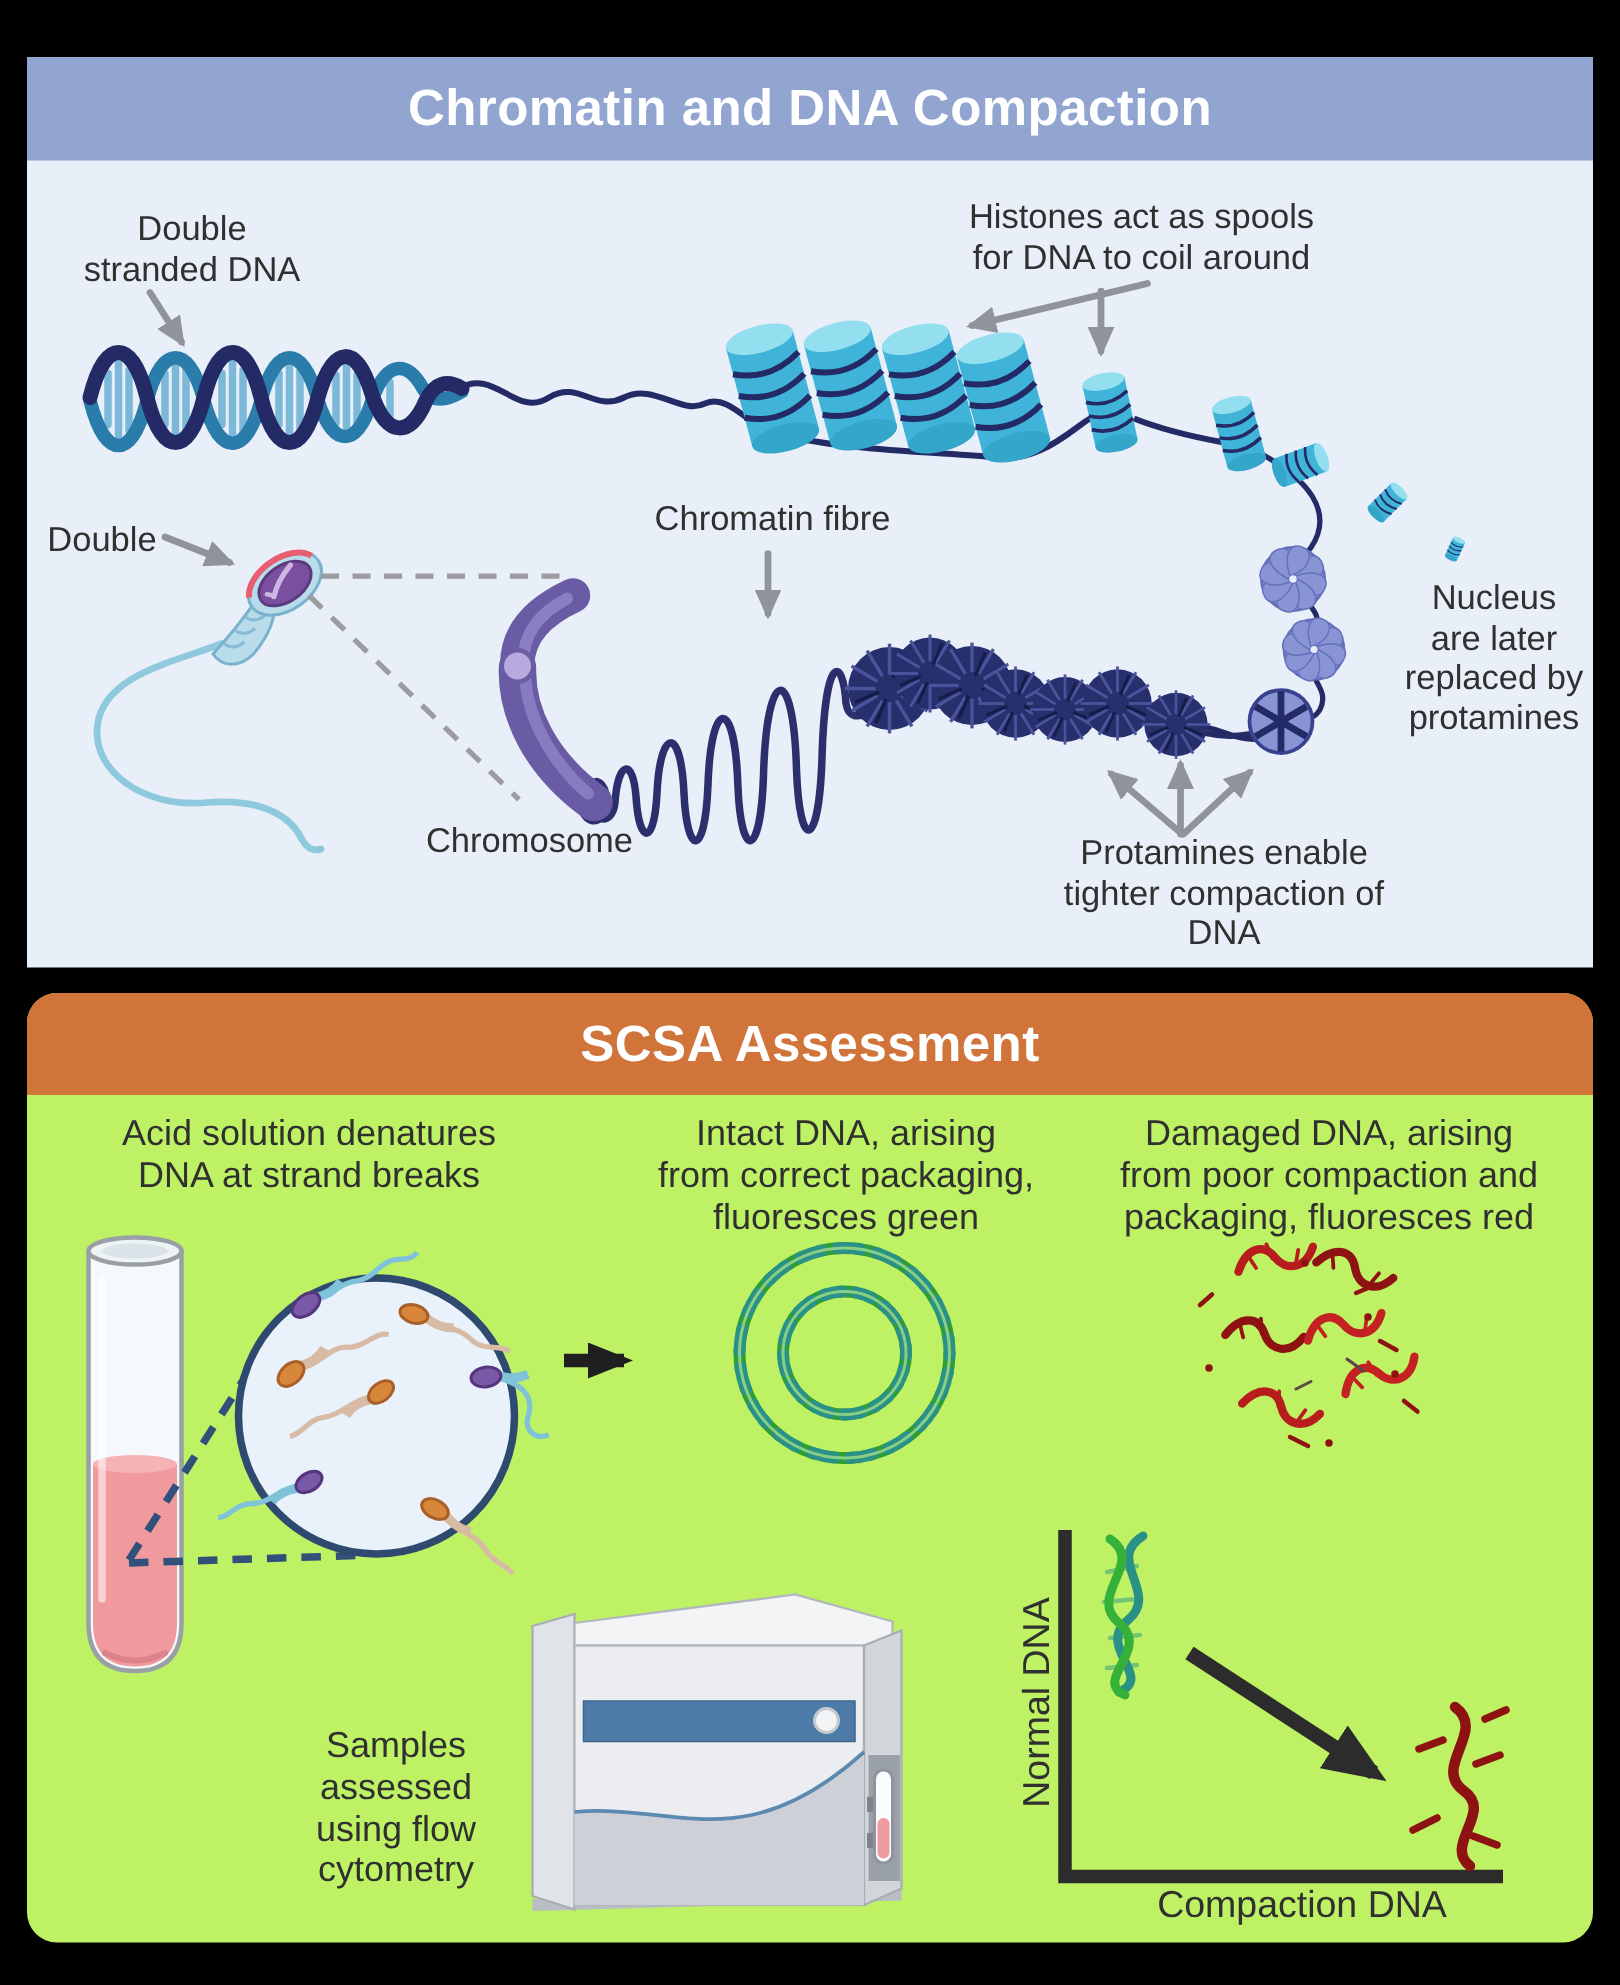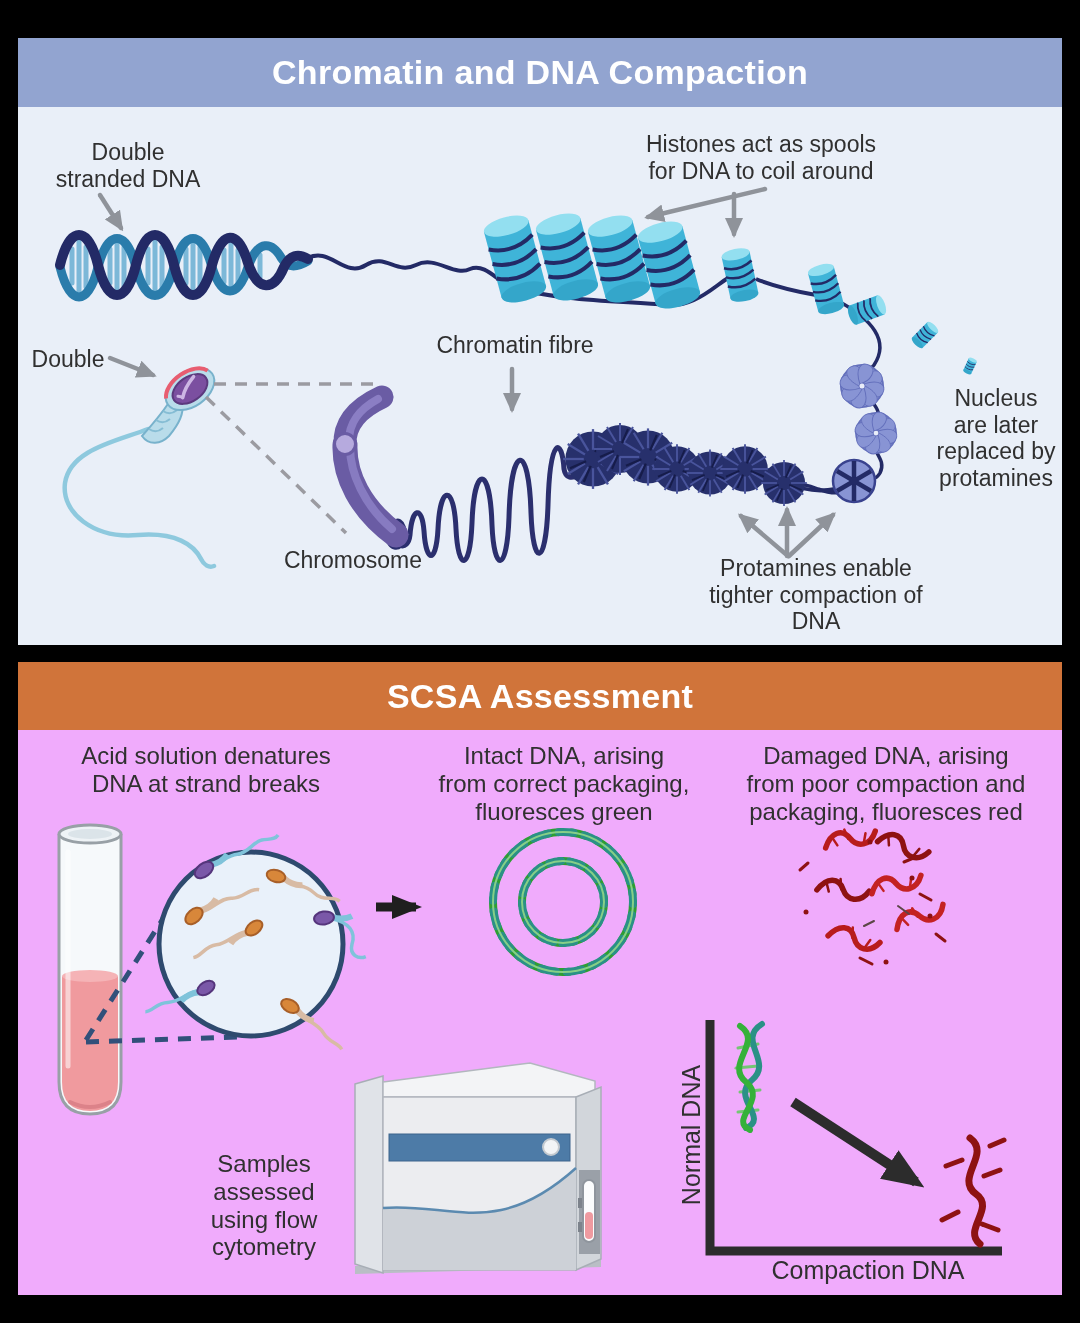--- a/index.html
+++ b/index.html
@@ -1,20 +1,20 @@
 <!DOCTYPE html>
 <html><head>
 <meta charset="utf-8">
 <style>
   html,body{margin:0;padding:0;background:#000;}
   .stage{position:relative;width:1080px;height:1323px;background:#000;
          font-family:"Liberation Sans",sans-serif;overflow:hidden;text-decoration:underline;}
   .panel{position:absolute;left:18px;width:1044px;overflow:hidden;}
   .panel1{top:38px;height:607px;background:#e9eff8;}
-  .panel2{top:662px;height:633px;background:#f0abfc;}
+  .panel2{top:662px;height:633px;background:#bef264;border-radius:20px;}
   .phead{position:absolute;left:0;right:0;top:0;display:flex;align-items:center;justify-content:center;}
   .phead.blue{height:69px;background:#92a4d0;}
   .phead.orange{height:68px;background:#d0743a;}
   .phead h1{margin:0;color:#ffffff;font-size:34px;font-weight:bold;letter-spacing:.3px;}
   .pbody{position:absolute;left:0;right:0;bottom:0;}
   .panel1 .pbody{top:69px;}
   .panel2 .pbody{top:68px;}
   .art{position:absolute;left:0;top:0;}
   .lbl{position:absolute;color:#303030;font-size:23px;line-height:1.16;
        text-align:center;white-space:pre-line;}

